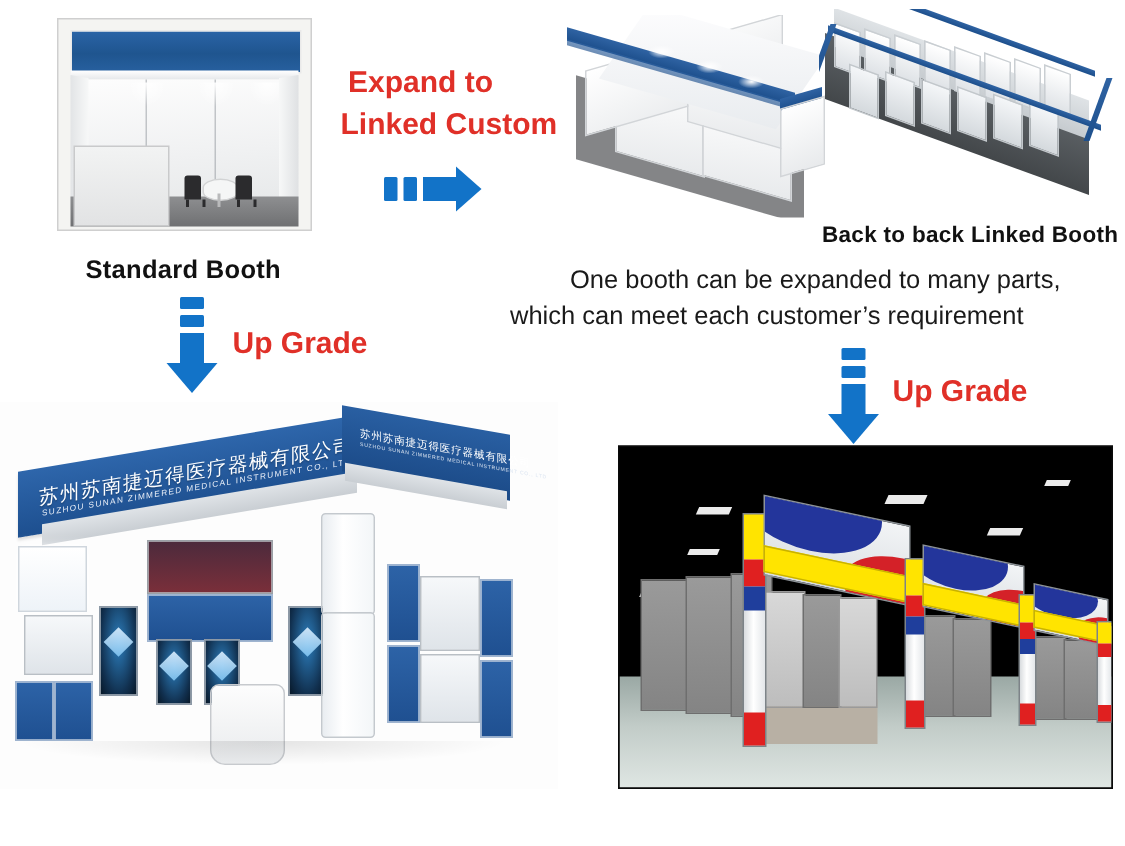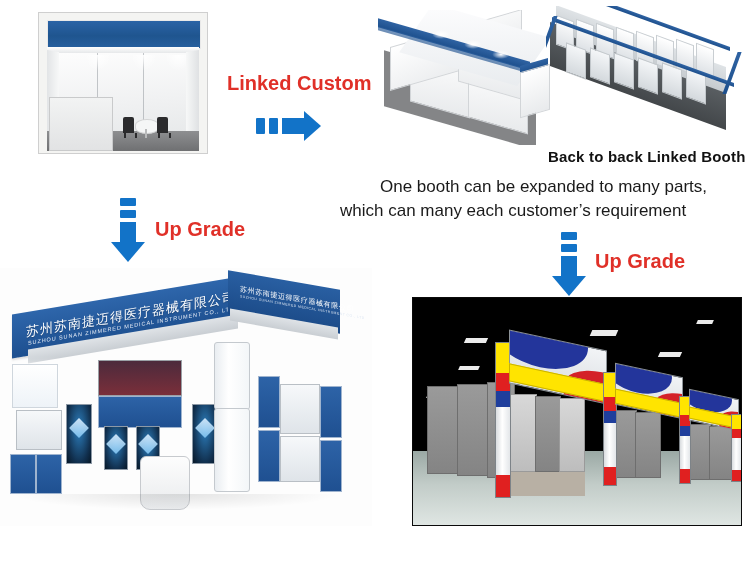--- a/index.html
+++ b/index.html
@@ -321,21 +321,23 @@
     <div class="abs std-sidewall-l"></div>
     <div class="abs std-sidewall-r"></div>
     <div class="abs std-floor"></div>
     <div class="abs std-counter"></div>
     <div class="abs std-table"></div>
     <div class="abs std-table-leg"></div>
     <div class="abs chair" style="left:84px; top:104px;"></div>
     <div class="abs chair" style="left:118px; top:104px;"></div>
   </div>
 
-
+  <div class="abs label-bold" style="left:57px; top:170px; font-size:17px;">Standard Booth</div>
+
+  <div class="abs red-text" style="left:232px; top:44px; font-size:20px;">Expand to</div>
   <div class="abs red-text" style="left:227px; top:72px; font-size:20px;">Linked Custom</div>
 
   <div class="abs arrow-right-wrap" style="left:256px; top:110px; width:70px; height:32px;">
     <div class="abs ar-dash" style="left:0px; top:8px; width:9px; height:16px;"></div>
     <div class="abs ar-dash" style="left:13px; top:8px; width:9px; height:16px;"></div>
     <div class="abs ar-shaft" style="left:26px; top:8px; width:24px; height:16px;"></div>
     <div class="abs ar-head-r" style="left:48px; top:1px;"></div>
   </div>
 
   <div class="abs render-box" style="left:372px; top:10px; width:190px; height:135px;">
@@ -397,21 +399,21 @@
 
     <div class="abs lnk-beam" style="left:2px; top:8px; width:182px; height:4px; transform: skewY(20deg);"></div>
     <div class="abs lnk-beam" style="left:6px; top:44px; width:182px; height:4px; transform: skewY(20deg);"></div>
     <div class="abs lnk-beam" style="left:0px; top:10px; width:4px; height:42px; transform: skewY(0deg) skewX(-20deg);"></div>
     <div class="abs lnk-beam" style="left:184px; top:46px; width:4px; height:42px; transform: skewX(-20deg);"></div>
   </div>
 
   <div class="abs label-bold" style="left:548px; top:148px; font-size:15px;">Back to back Linked Booth</div>
 
   <div class="abs desc-text" style="left:344px; top:177px; font-size:17px;margin-left:36px;">One booth can be expanded to many parts,</div>
-  <div class="abs desc-text" style="left:340px; top:201px; font-size:17px;">which can many each customer’s requirement</div>
+  <div class="abs desc-text" style="left:340px; top:201px; font-size:17px;">which can meet each customer’s requirement</div>
 
   <div class="abs" style="left:110px; top:198px; width:36px; height:64px;">
     <div class="abs ad-dash" style="left:10px; top:0px; width:16px; height:8px;"></div>
     <div class="abs ad-dash" style="left:10px; top:12px; width:16px; height:8px;"></div>
     <div class="abs ad-shaft" style="left:10px; top:24px; width:16px; height:22px;"></div>
     <div class="abs ad-head-d" style="left:1px; top:44px;"></div>
   </div>
   <div class="abs red-text" style="left:155px; top:218px; font-size:20px;">Up Grade</div>
 
   <div class="abs" style="left:551px; top:232px; width:36px; height:64px;">

